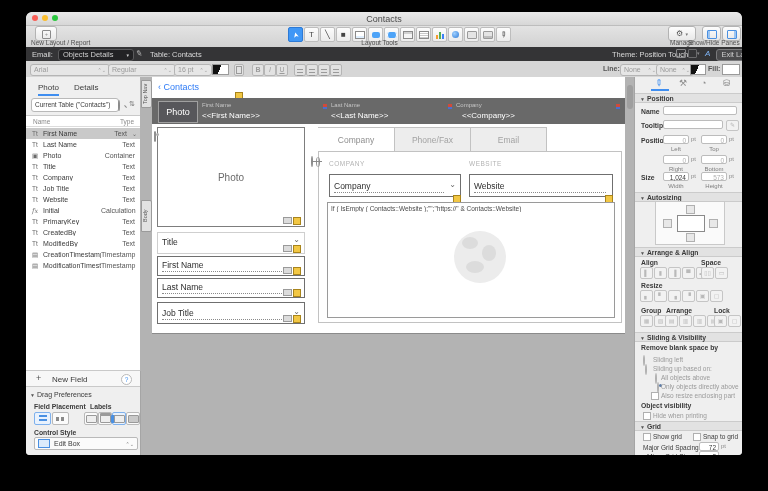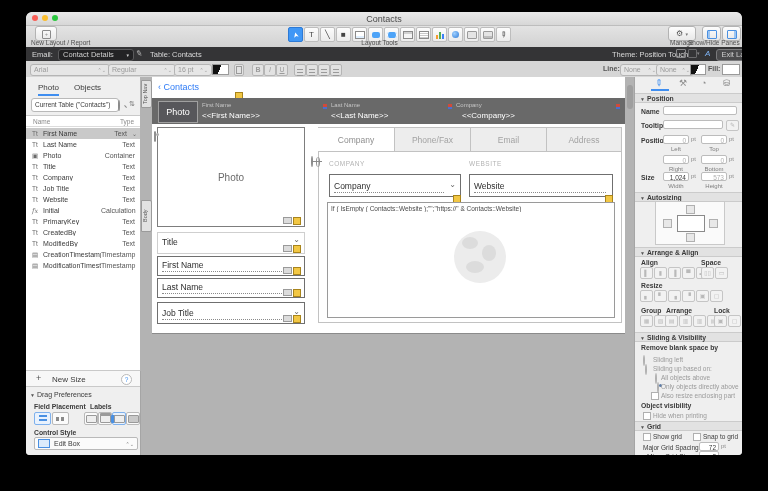--- a/index.html
+++ b/index.html
@@ -184,21 +184,21 @@
     </div>
     <div class="tbtn abs" style="left:696px;width:17px;">
       <div class="abs" style="left:4px;top:2.5px;width:8px;height:7px;border:1px solid #4a90e2;border-radius:1px;box-shadow:inset -2px 0 0 #9cc5f2;"></div>
     </div>
     <div class="tb-label abs" style="left:662px;">Show/Hide Panes</div>
   </div>
 
   <div id="layoutbar" class="abs">
     <span class="abs" style="left:6px;top:3px;">Email:</span>
     <span class="pill abs" style="left:32px;width:66px;">
-      <span>Contact Details</span>
+      <span>Objects Details</span>
       <span style="float:right;font-size:5px;">▾</span>
     </span>
     <span class="abs" style="left:110px;top:2px;font-size:8px;color:#bdbdbd;transform:rotate(10deg);">✎</span>
     <span class="abs" style="left:124px;top:3px;">Table: Contacts</span>
     <span class="abs" style="left:586px;top:3px;">Theme: Position Touch</span>
     <span class="abs" style="left:650px;top:2px;width:8px;height:7px;border:1px solid #8a8a8c;border-radius:1px;"></span>
     <span class="abs" style="left:662px;top:2px;width:7px;height:7px;border:1px solid #6a6a6c;border-radius:1px;"></span>
     <span class="abs" style="left:671px;top:3px;font-size:5px;color:#8a8a8c;">▾</span>
     <span class="abs" style="left:679px;top:2px;color:#7fb4f5;font-size:8px;font-style:italic;">A</span>
     <span class="pill abs" style="left:690px;width:38px;text-align:center;background:#4a4a4c;border-color:#7a7a7c;">Exit Layout</span>
@@ -230,21 +230,21 @@
     <span class="fsel abs" style="left:630px;width:30px;"><span>None</span><span class="stp">⌃⌄</span></span>
     <span class="abs" style="left:664px;top:3px;width:14px;height:9px;background:linear-gradient(115deg,#111 45%,#fff 45%);border:1px solid #9a9a9a;"></span>
     <span class="abs" style="left:682px;top:4px;font-size:7px;font-weight:bold;color:#555;">Fill:</span>
     <span class="abs" style="left:696px;top:3px;width:16px;height:9px;background:#fff;border:1px solid #9a9a9a;"></span>
   </div>
 
   <div id="content" class="abs">
 
     <div id="sidebar" class="abs">
       <span class="sbtab on abs" style="left:12px;top:6px;">Photo</span>
-      <span class="sbtab abs" style="left:48px;top:6px;">Objects</span>
+      <span class="sbtab abs" style="left:48px;top:6px;">Details</span>
 
       <span id="tablesel" class="abs">
         <span>Current Table ("Contacts")</span>
       </span>
       <span class="searchicon abs" style="left:92px;top:24px;"></span>
       <span class="abs" style="left:103px;top:23px;font-size:7px;color:#7a7a7a;">⇅</span>
 
       <div id="fieldlist" class="abs">
         <span class="colhdr abs" style="left:7px;">Name</span>
         <span class="colhdr abs" style="right:6px;">Type</span>
@@ -313,21 +313,21 @@
           </div>
         <div class="frow" style="top:144px;">
             <span class="fi">▤</span>
             <span class="fname">ModificationTimesta...</span>
             <span class="ftype">Timestamp</span>
           </div>
       </div>
 
       <div id="newfield" class="abs">
         <span class="abs" style="left:10px;top:2px;font-size:9px;color:#555;">+</span>
-        <span class="abs" style="left:26px;top:3.5px;font-size:8px;color:#3a3a3a;">New Size</span>
+        <span class="abs" style="left:26px;top:3.5px;font-size:8px;color:#3a3a3a;">New Field</span>
         <span class="help abs" style="right:8px;top:2.5px;">?</span>
       </div>
 
       <span class="abs" style="left:4px;top:314px;font-size:7px;color:#3a3a3a;">
         <span class="tri" style="font-size:5px;color:#555;">▼</span>
         <span>Drag Preferences</span>
       </span>
       <span class="ilabel abs" style="left:8px;top:326px;">Field Placement</span>
       <span class="ilabel abs" style="left:64px;top:326px;">Labels</span>
       <div class="mini abs" style="left:8px;top:335px;width:15px;background:#e9f2fd;border-color:#7fb1ed;">
@@ -385,21 +385,20 @@
         <span class="abs" style="left:0;top:44px;width:146px;text-align:center;font-size:10px;color:#6b6b6b;">Photo</span>
         <span class="picicon abs" style="right:4px;top:4px;"></span>
         <span class="gbadge abs" style="right:12px;bottom:2px;"></span>
         <span class="ybadge abs" style="right:3px;bottom:1px;"></span>
       </div>
 
       <div class="abs" style="left:178px;top:50px;width:304px;height:195px;">
         <div class="tab active" style="left:0;width:76px;">Company</div>
         <div class="tab" style="left:77px;width:75px;">Phone/Fax</div>
         <div class="tab" style="left:153px;width:75px;">Email</div>
-        <div class="tab" style="left:229px;width:74px;">Address</div>
         <div class="abs" style="left:0;top:24px;width:302px;height:170px;background:#fff;border:1px solid #c2c2c2;">
           <span class="upper abs" style="left:10px;top:8px;">COMPANY</span>
           <span class="upper abs" style="left:150px;top:8px;">WEBSITE</span>
           <span id="globe-icon" class="abs" style="right:8px;top:5px;"></span>
 
           <div class="fieldbox abs" style="left:10px;top:22px;width:130px;height:21px;">
             <span class="fieldtext">Company</span>
             <span class="chev" style="top:5px;">⌄</span>
             <span class="ybadge abs" style="right:-1px;bottom:-7px;"></span>
           </div>

